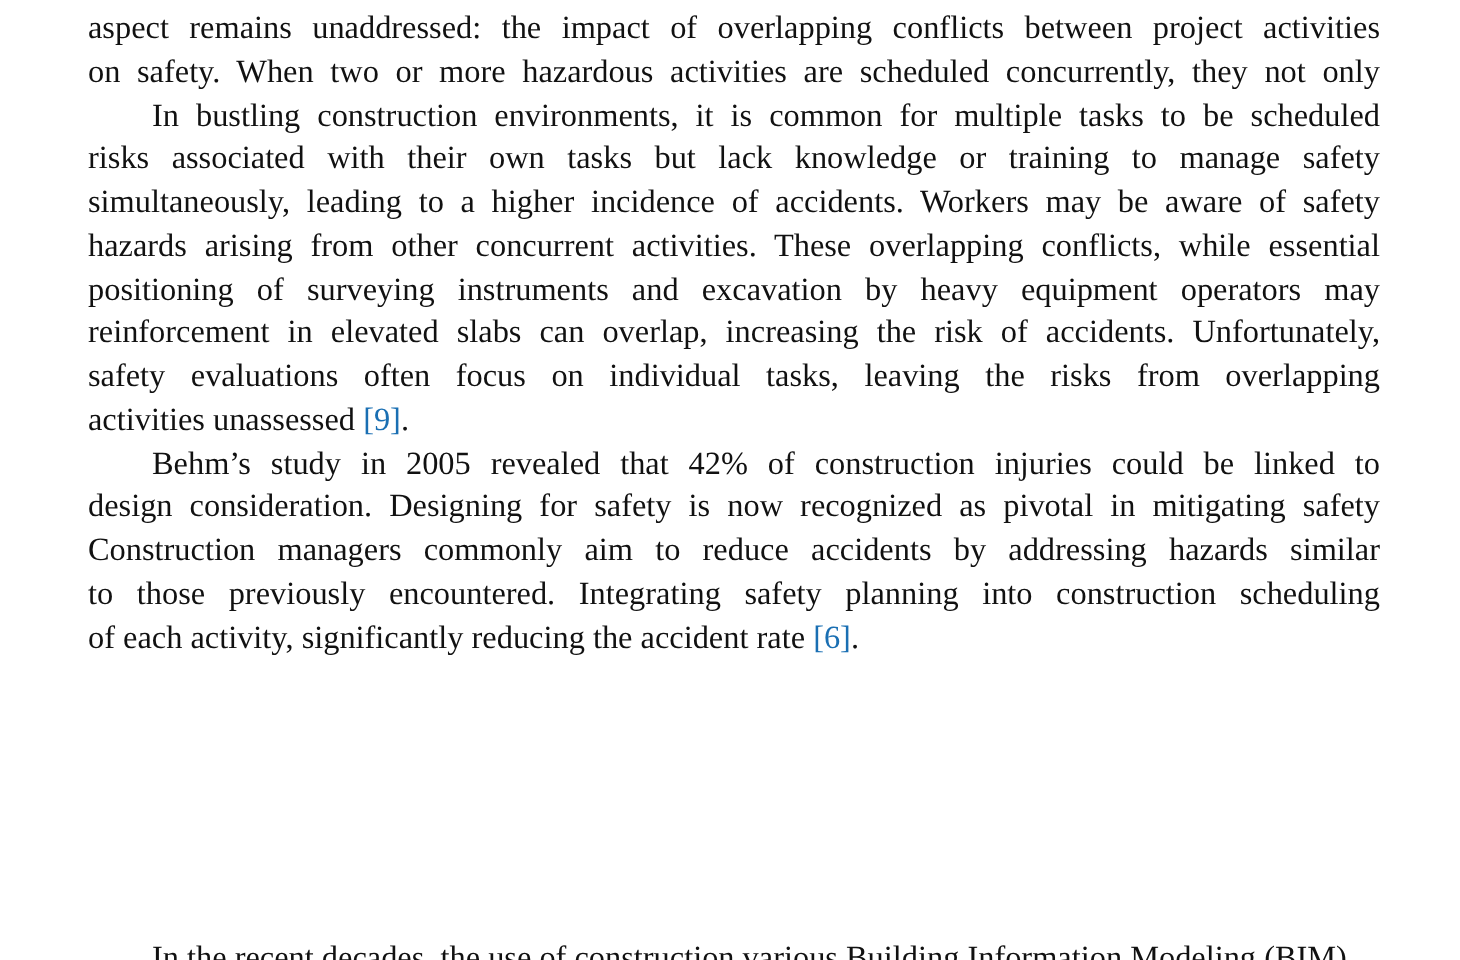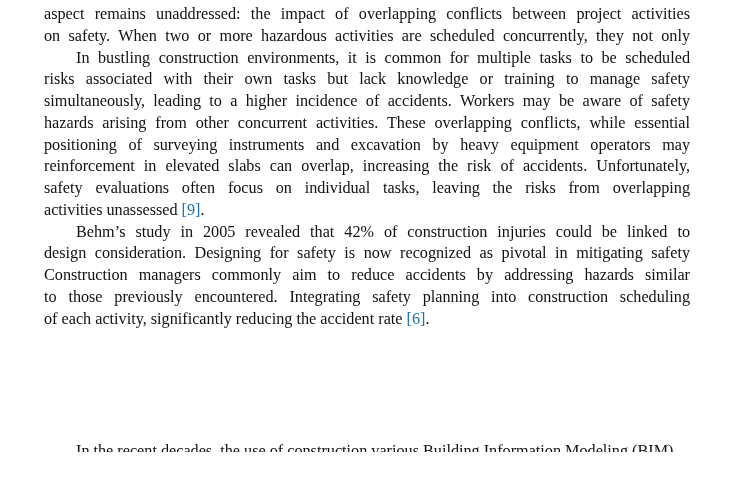--- a/index.html
+++ b/index.html
@@ -7,21 +7,21 @@
   .page {
     position: absolute; left: 44px; top: 4px; width: 646px;
     font-family: "Liberation Serif", "DejaVu Serif", serif;
     font-size: 16.2px; line-height: 21.75px; color: #111111;
   }
   .para { margin: 0; text-align: justify; }
   .line { display: block; white-space: nowrap; text-align: justify; text-align-last: justify; }
   .line.last { text-align-last: left; }
   .indent { padding-left: 32px; }
   .cite { color: #1a6fb3; }
-  .clip { position: absolute; left: 44px; top: 442px; width: 646px; height: 10px; overflow: hidden; }
+  .clip { position: absolute; left: 44px; top: 470px; width: 646px; height: 10px; overflow: hidden; }
   .clip .inner { font-family: "Liberation Serif", "DejaVu Serif", serif; font-size: 16.2px; line-height: 21.75px; color: #111; padding-left: 32px; white-space: nowrap; margin-top: -1px; }
 </style>
 </head>
 <body>
 
 <div class="page" id="page">
     <div class="para">
       <span class="line"><span>aspect remains unaddressed: the impact of overlapping conflicts between project activities</span></span>
       <span class="line"><span>on safety. When two or more hazardous activities are scheduled concurrently, they not only</span></span>
     </div>

